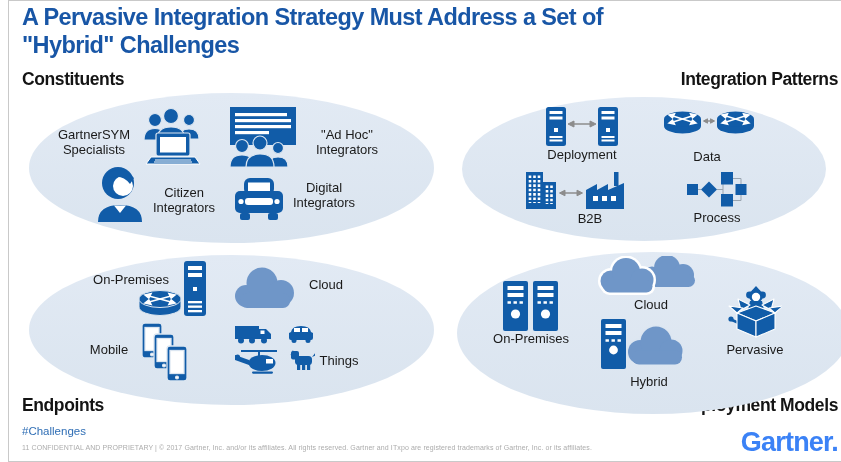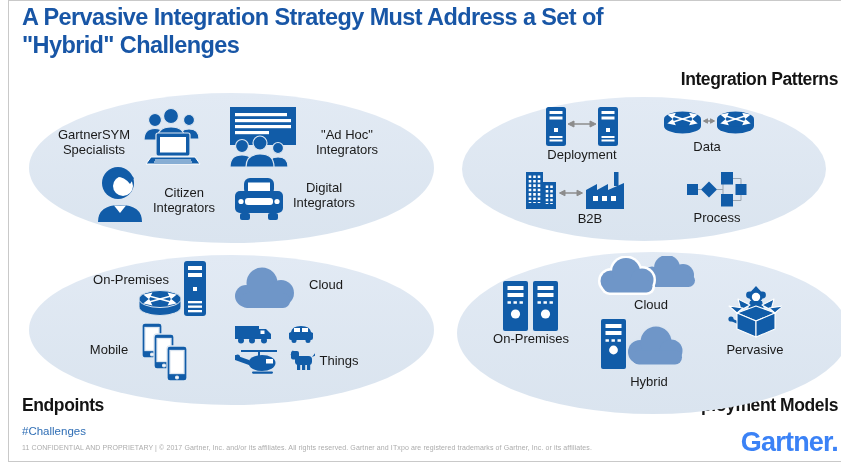--- a/index.html
+++ b/index.html
@@ -35,20 +35,21 @@
 </head>
 <body>
 
 <div class="slide">
 
   <div class="title">
     <div>A Pervasive Integration Strategy Must Address a Set of</div>
     <div>"Hybrid" Challenges</div>
   </div>
 
+  <div class="sec-head" style="left:13px; top:68px;">Constituents</div>
   <div class="sec-head" style="left:13px; top:394px;">Endpoints</div>
   <div class="sec-head" style="right:10px; top:68px; text-align:right;">Integration Patterns</div>
   <div class="sec-head" style="right:10px; top:394px; text-align:right;">Deployment Models</div>
 
   <div class="ellipse" style="left:20px; top:92px; width:405px; height:150px;"></div>
   <div class="ellipse" style="left:453px; top:96px; width:364px; height:144px;"></div>
   <div class="ellipse" style="left:20px; top:254px; width:405px; height:150px;"></div>
   <div class="ellipse" style="left:448px; top:251px; width:392px; height:162px;"></div>
 
   <div class="lbl" style="left:40px; top:126px; width:90px;">GartnerSYM
@@ -171,21 +172,21 @@
         <path d="M59,13 l5.5,1.2 -2,-4 z"></path>
           <path d="M86,5 l-5.5,-1.2 2,4 z"></path>
       </g>
       <g stroke="#8C8C8C" fill="#8C8C8C">
         <line x1="43" y1="11" x2="49" y2="11" stroke-width="1.4"></line>
         <path d="M40.5,11 l4,-2.2 v4.4 z"></path>
           <path d="M51.5,11 l-4,-2.2 v4.4 z"></path>
       </g>
     </svg>
   </div>
-  <div class="lbl" style="left:660px; top:138px; width:76px;">Data</div>
+  <div class="lbl" style="left:660px; top:148px; width:76px;">Data</div>
 
   <div class="ic" style="left:517px; top:169px;">
     <svg width="98" height="40" viewBox="0 0 98 40">
       <rect x="0" y="2" width="17" height="37" fill="#115CA8"></rect>
       <rect x="17" y="12" width="13" height="27" fill="#115CA8"></rect>
       <g stroke="#fff" stroke-width="2.6" stroke-dasharray="2.6 1.8">
         <line x1="4" y1="5.5" x2="4" y2="33"></line>
           <line x1="8.5" y1="5.5" x2="8.5" y2="33"></line>
           <line x1="13" y1="5.5" x2="13" y2="33"></line>
         <line x1="21" y1="15.5" x2="21" y2="34"></line>

